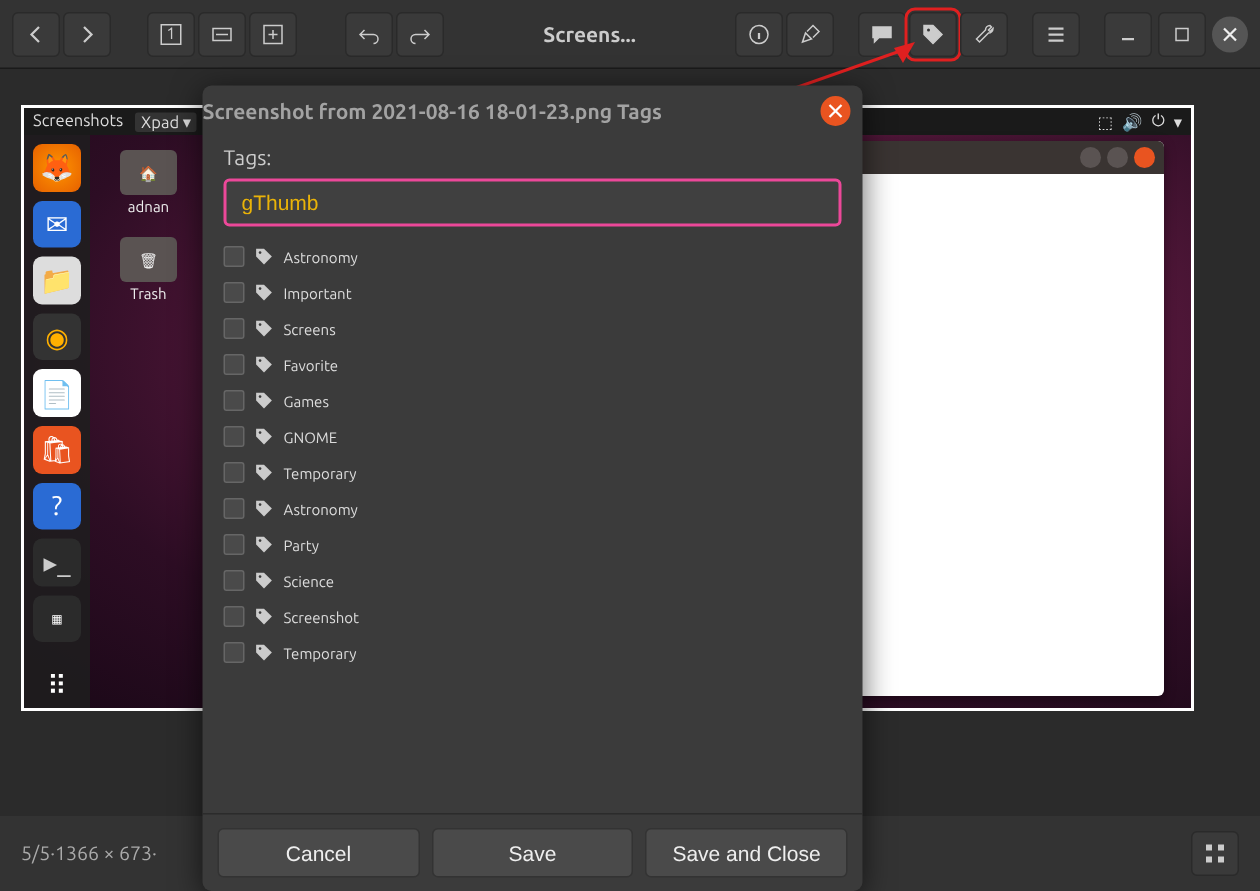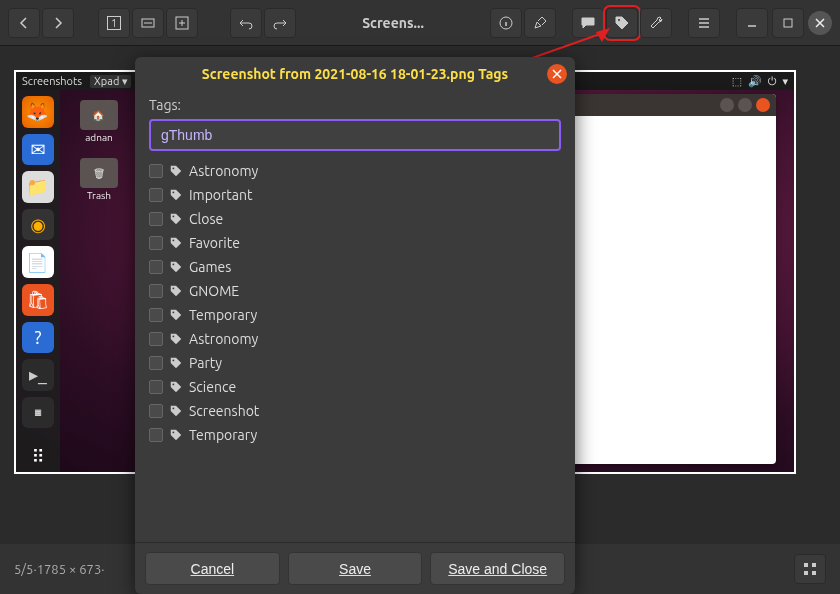--- a/index.html
+++ b/index.html
@@ -141,68 +141,67 @@
 .dialog {
   position: absolute;
   top: 57px; left: 135px; width: 440px; height: 537px;
   background: #3b3b3b;
   border-radius: 6px;
   box-shadow: 0 4px 20px rgba(0,0,0,0.6);
   display: flex; flex-direction: column;
 }
 .dialog-header {
   height: 34px;
-  display: flex; align-items: center; justify-content: center;
+  display: flex; align-items: center; 
   position: relative;
-  color: #fde047; font-weight: 600;
+  color: #a3a3a3; font-weight: 600;
 }
 .dialog-close {
   position: absolute; right: 8px; top: 7px;
   width: 20px; height: 20px; border-radius: 50%;
   background: #e95420;
   display: flex; align-items: center; justify-content: center;
   color: #fff; font-size: 12px; cursor: pointer;
 }
 .dialog-body {
   flex: 1; padding: 6px 14px 10px;
   overflow: auto;
 }
 .dialog-body .label {
   color: #ccc; font-size: 14px; margin-bottom: 6px;
 }
 .tag-input {
   width: 100%; height: 32px;
   background: #404040;
-  border: 2px solid #8b5cf6;
+  border: 2px solid #ec4899;
   border-radius: 4px;
-  color: #c4b5fd; padding: 0 10px;
+  color: #eab308; padding: 0 10px;
   font-size: 14px;
   outline: none;
 }
 .tag-list { margin-top: 8px; }
 .tag-item {
   display: flex; align-items: center;
   height: 24px; gap: 6px;
-  font-size: 14px; color: #ddd;
+  font-size: 10px; color: #ddd;
 }
 .tag-item .check {
   width: 14px; height: 14px;
   background: #4a4a4a; border-radius: 2px;
   border: 1px solid #666;
 }
 .tag-item .tagicon {
   width: 14px; height: 14px;
   display: flex; align-items: center; justify-content: center;
 }
 .dialog-footer {
   height: 52px;
   border-top: 1px solid #2b2b2b;
   display: flex; gap: 8px;
   padding: 9px 10px;
-  text-decoration: underline;
 }
 .dialog-footer button {
   flex: 1;
   background: #4a4a4a;
   border: 1px solid #333;
   border-radius: 4px;
   color: #eee; font-size: 14px;
   cursor: pointer;
 }
 </style>
@@ -359,21 +358,21 @@
         <p>ld do when you start</p>
         <p>e enabled/disabled in</p>
       </div>
     </div>
   </div>
 </div>
 
 <div class="statusbar">
   <span>5/5</span>
   <span> · </span>
-  <span>1785 × 673</span>
+  <span>1366 × 673</span>
   <span> · </span>
   <div class="right">
     <div class="gridbtn">
       <svg width="16" height="16" viewBox="0 0 16 16">
           <rect x="2" y="2" width="4" height="4" fill="#ccc"></rect>
           <rect x="10" y="2" width="4" height="4" fill="#ccc"></rect>
           <rect x="2" y="10" width="4" height="4" fill="#ccc"></rect>
           <rect x="10" y="10" width="4" height="4" fill="#ccc"></rect>
         </svg>
     </div>
@@ -419,21 +418,21 @@
           <span>Important</span>
         </div>
         <div class="tag-item">
           <div class="check"></div>
           <div class="tagicon">
             <svg width="14" height="14" viewBox="0 0 16 16">
               <path d="M2 2h6l6 6-6 6-6-6z" fill="#ccc"></path>
               <circle cx="5" cy="5" r="1" fill="#3b3b3b"></circle>
             </svg>
           </div>
-          <span>Close</span>
+          <span>Screens</span>
         </div>
         <div class="tag-item">
           <div class="check"></div>
           <div class="tagicon">
             <svg width="14" height="14" viewBox="0 0 16 16">
               <path d="M2 2h6l6 6-6 6-6-6z" fill="#ccc"></path>
               <circle cx="5" cy="5" r="1" fill="#3b3b3b"></circle>
             </svg>
           </div>
           <span>Favorite</span>

